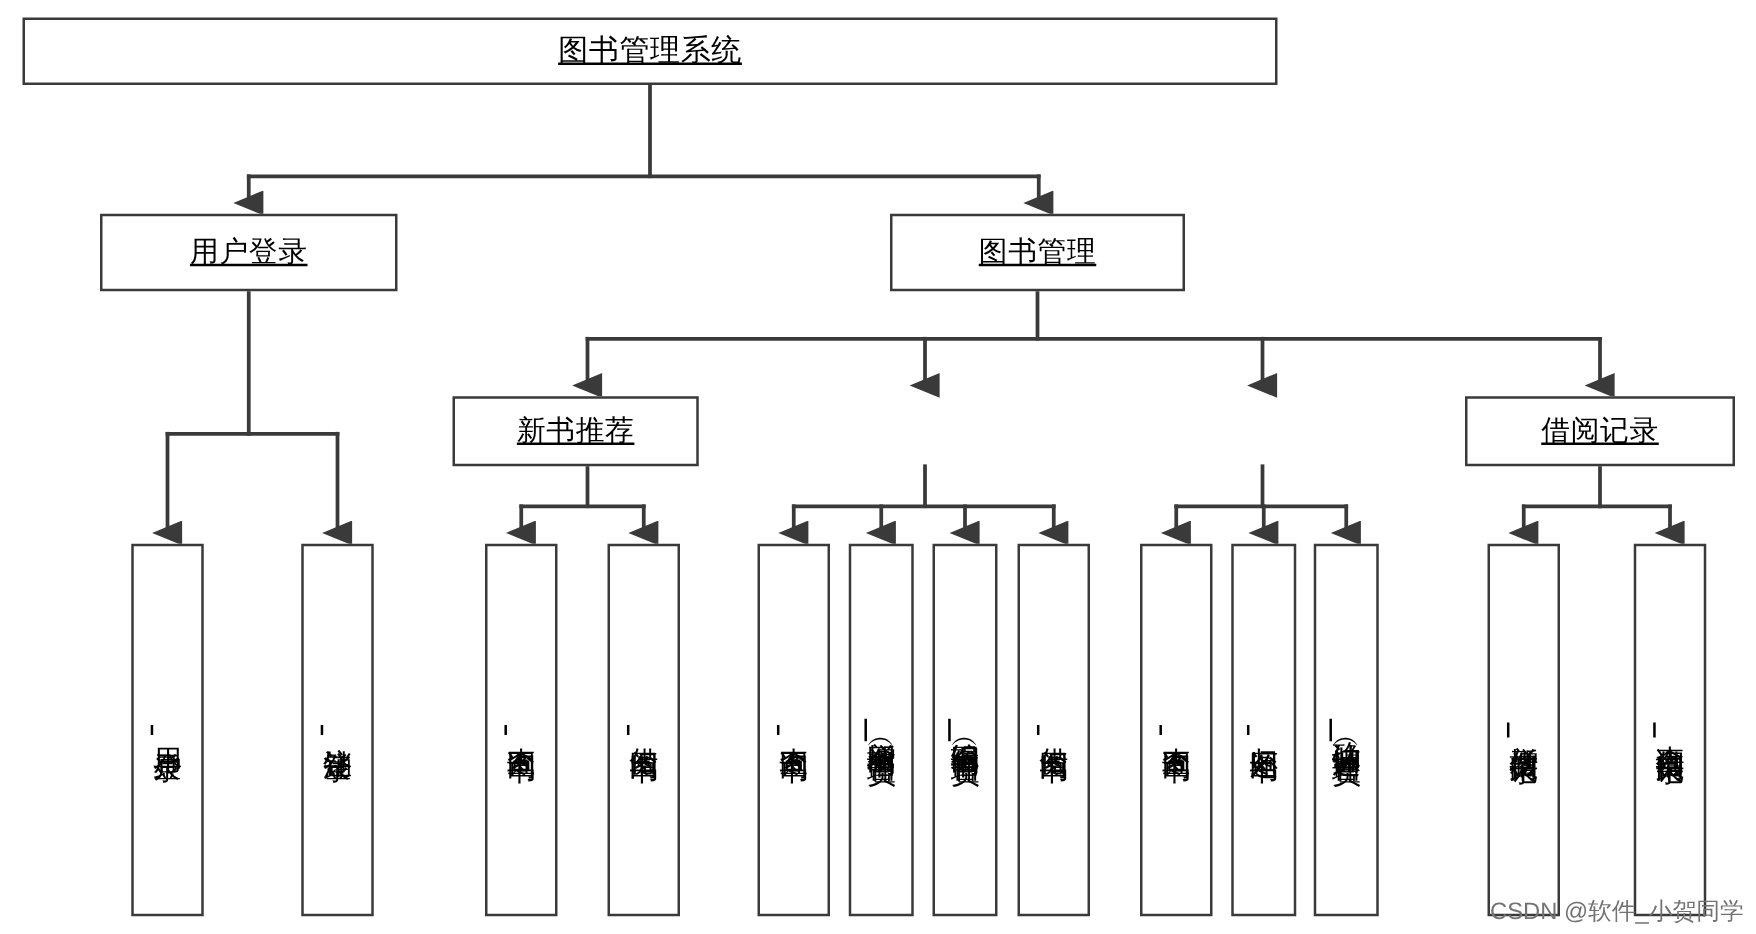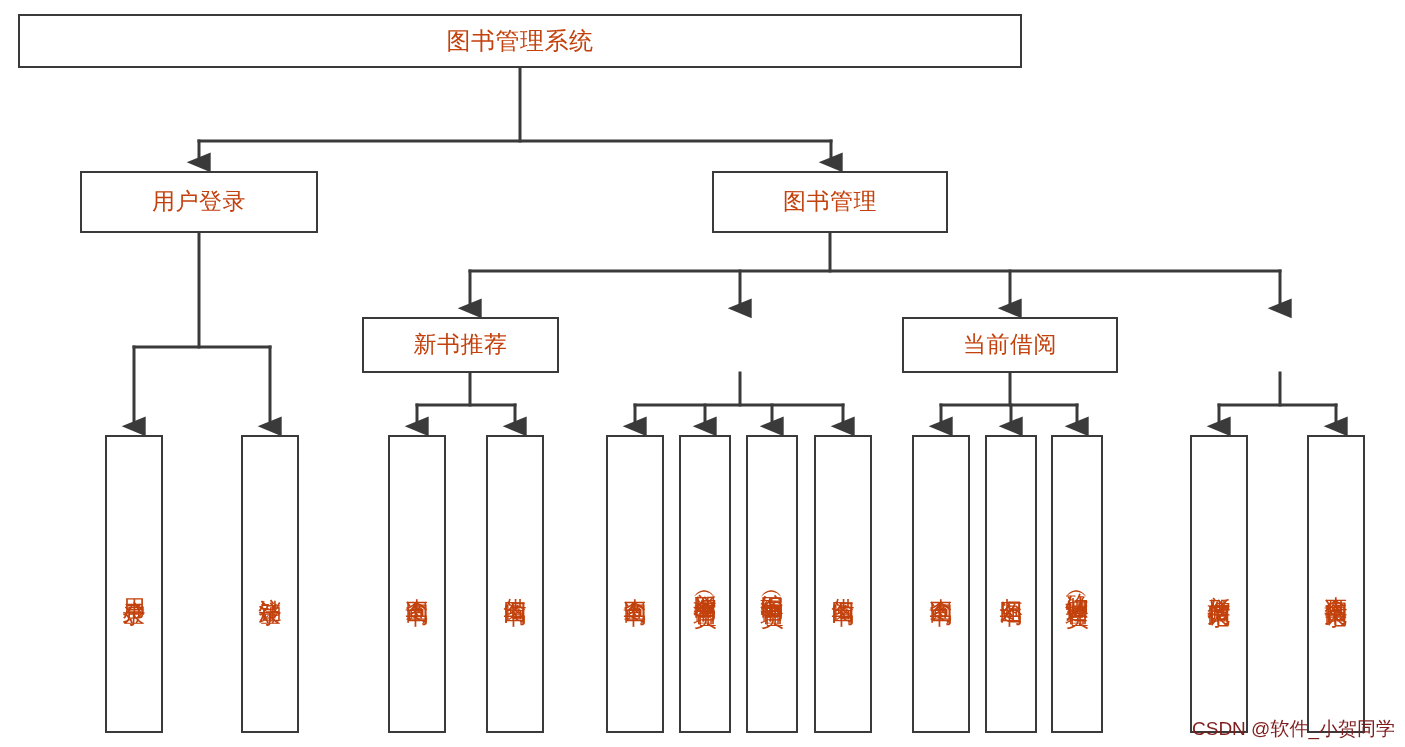--- a/index.html
+++ b/index.html
@@ -29,42 +29,43 @@
     position: absolute;
     box-sizing: border-box;
     background: #ffffff;
     border: 2.5px solid #3a3a3a;
     display: flex;
     align-items: center;
     justify-content: center;
     overflow: hidden;
   }
   .node-label {
-    color: #c2410c;
+    color: #000000;
     font-family: "Liberation Sans", "DejaVu Sans", sans-serif;
     line-height: 1.18;
     letter-spacing: 0.5px;
     white-space: nowrap;
+    text-decoration: underline;
   }
   .orient-h .node-label {
     writing-mode: horizontal-tb;
     font-size: 23px;
   }
   .orient-v .node-label {
     writing-mode: vertical-rl;
     text-orientation: upright;
     font-size: 23px;
     letter-spacing: 2px;
   }
   .root-box .node-label {
     font-size: 24px;
   }
   .watermark {
     position: absolute;
-    color: #7f1d1d;
+    color: #737373;
     font-size: 19px;
     font-family: "Liberation Sans", "DejaVu Sans", sans-serif;
     white-space: nowrap;
     pointer-events: none;
   }
 </style>
 </head>
 <body>
 
 <div id="diagram-root">
@@ -130,24 +131,24 @@
 
   <div class="node-box orient-h" style="left:712px; top:171px; width:236px; height:62px;justify-content:center;">
     <span class="node-label">图书管理</span>
   </div>
 
   <div class="node-box orient-h" style="left:362px; top:317px; width:197px; height:56px;">
     <span class="node-label">新书推荐</span>
   </div>
 
 
-  <div class="node-box orient-h" style="left:902px; top:317px; width:216px; height:56px;">
-    <span class="node-label">当前借阅</span>
-  </div>
-
+
+  <div class="node-box orient-h" style="left:1172px; top:317px; width:216px; height:56px;">
+    <span class="node-label">借阅记录</span>
+  </div>
 
   <div class="node-box orient-v" style="left:105px; top:435px; width:58px; height:298px;">
     <span class="node-label">用户登录</span>
   </div>
 
   <div class="node-box orient-v" style="left:241px; top:435px; width:58px; height:298px;">
     <span class="node-label">注销登录</span>
   </div>
 
   <div class="node-box orient-v" style="left:388px; top:435px; width:58px; height:298px;">

